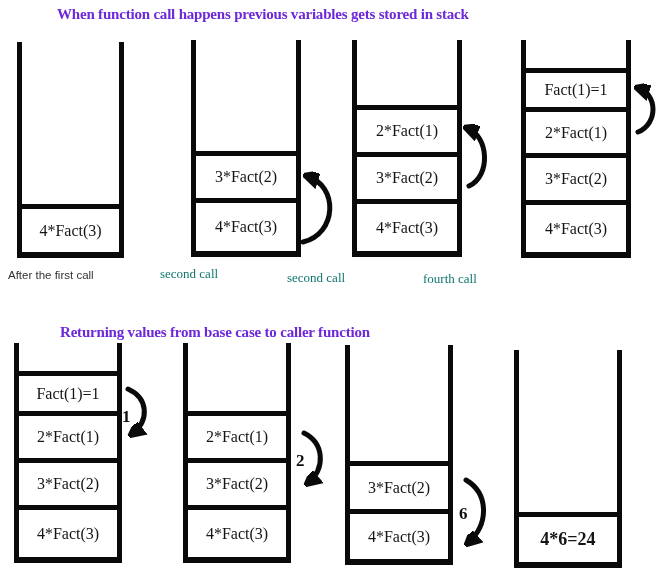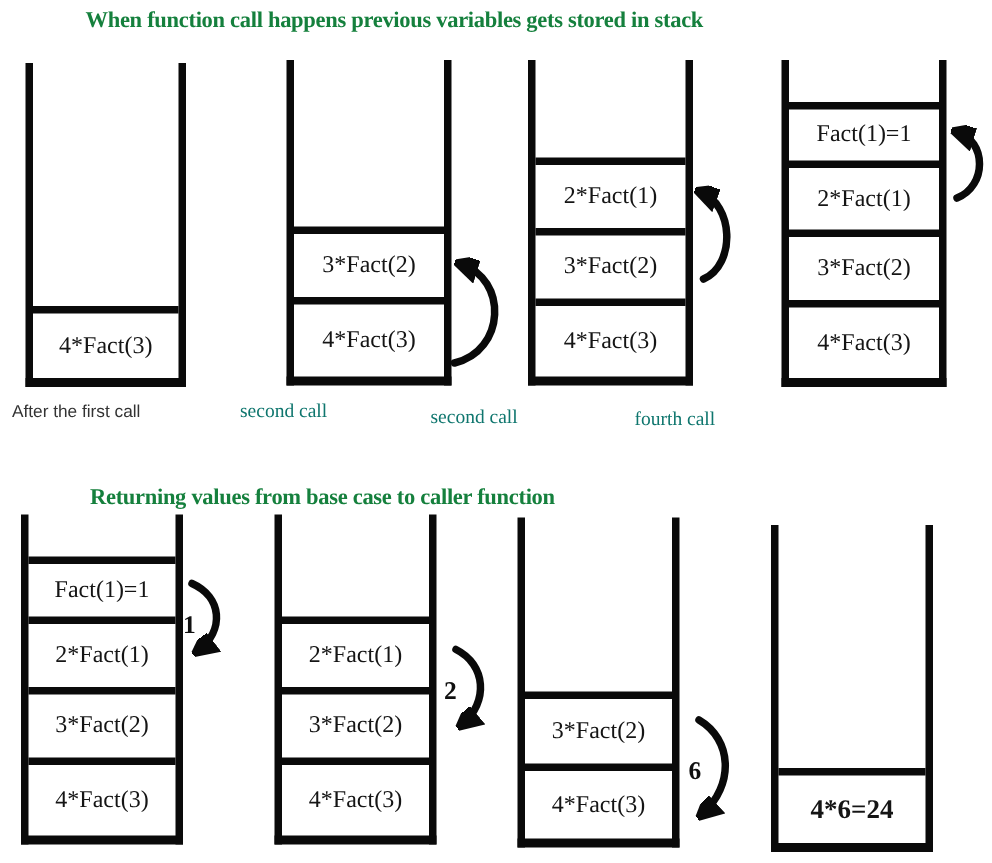--- a/index.html
+++ b/index.html
@@ -12,21 +12,21 @@
     overflow:hidden;
   }
   .phase-title{
     position:absolute;
     margin:0;
     font-family:"Liberation Serif", serif;
     font-weight:bold;
     font-size:15px;
     letter-spacing:-0.2px;
     white-space:nowrap;
-    color:#15803d;
+    color:#6d28d9;
   }
   .stack{
     position:absolute;
     box-sizing:border-box;
     border-left:5px solid #0a0a0a;
     border-right:5px solid #0a0a0a;
     border-bottom:6px solid #0a0a0a;
     display:flex;
     flex-direction:column;
     justify-content:flex-end;

